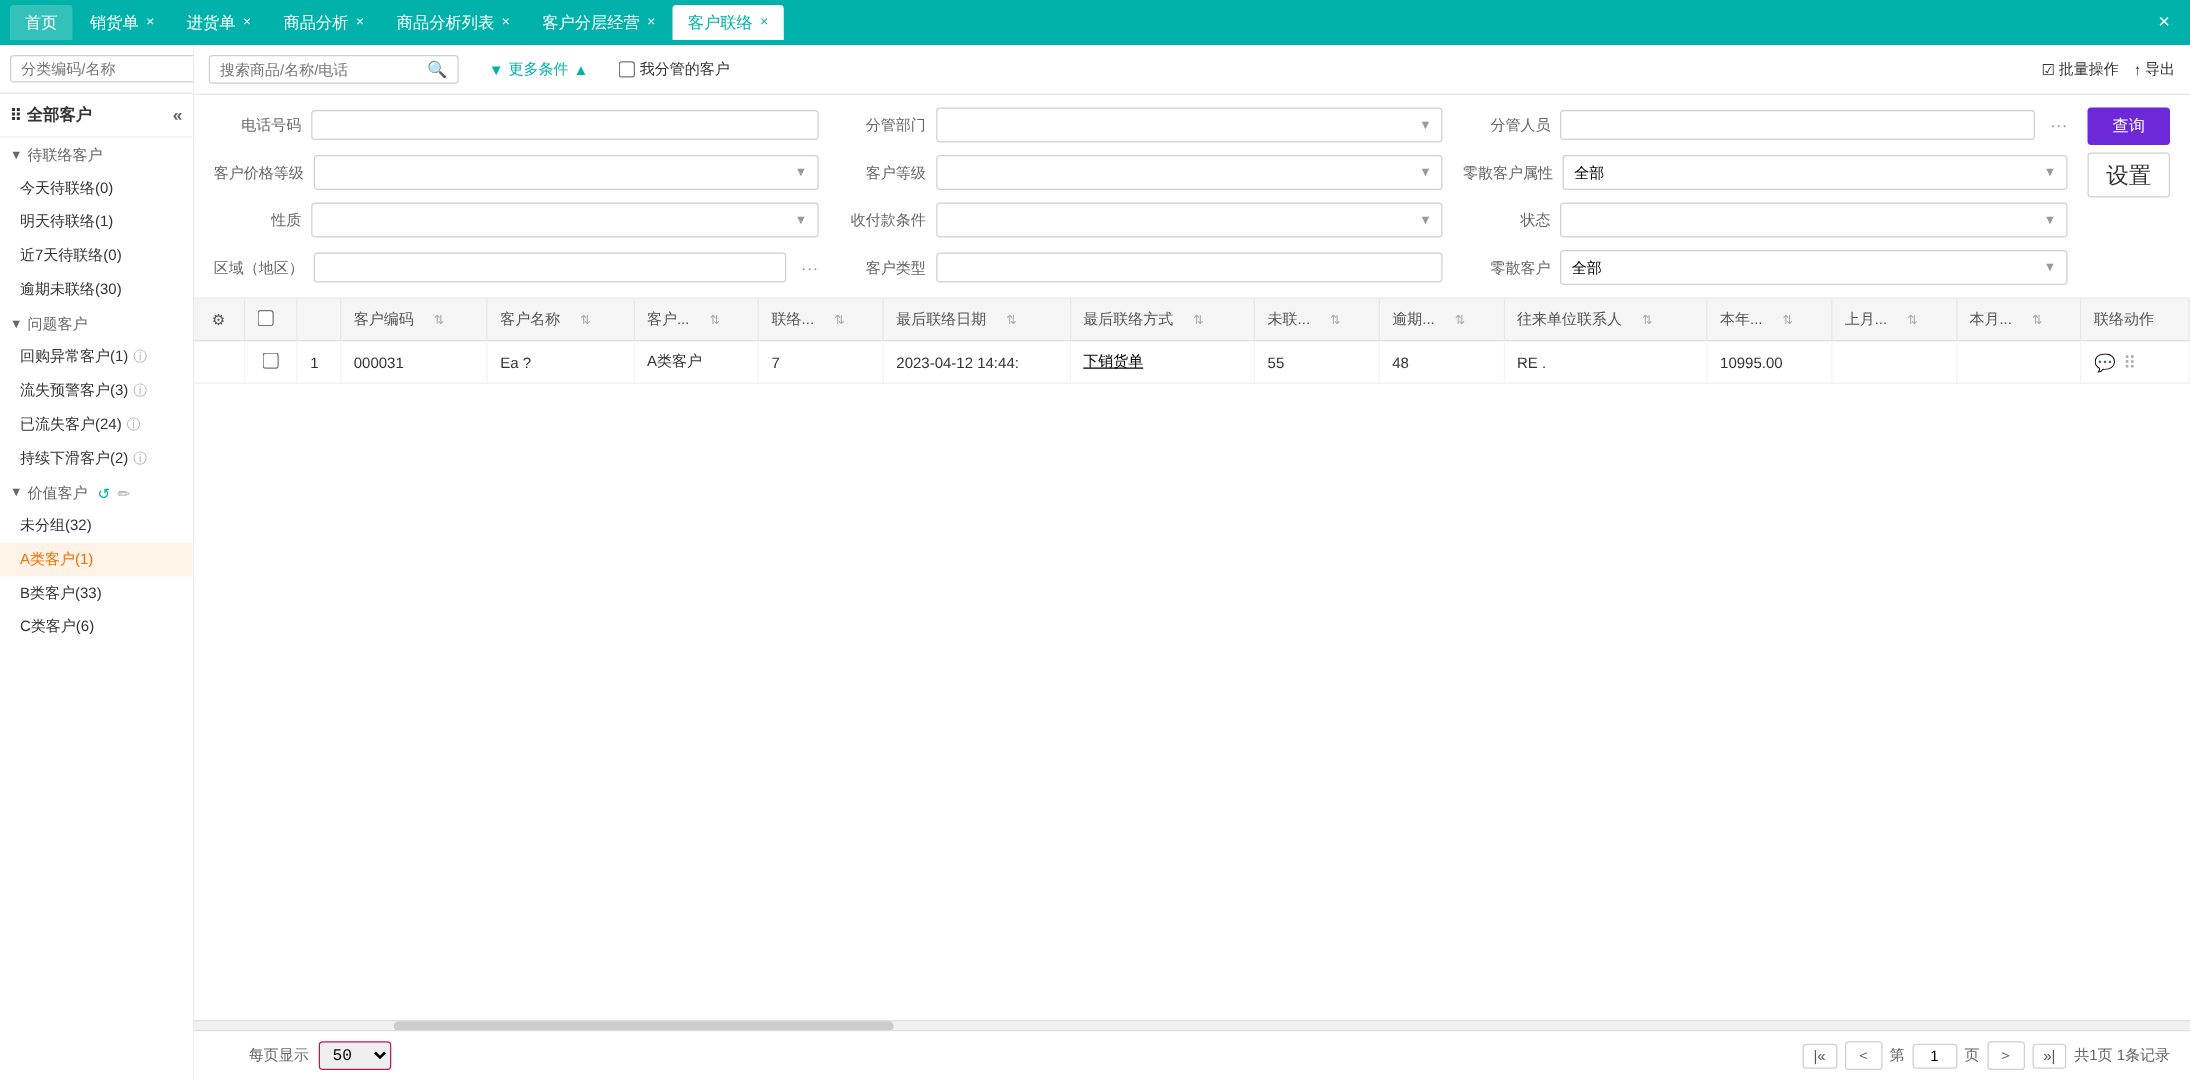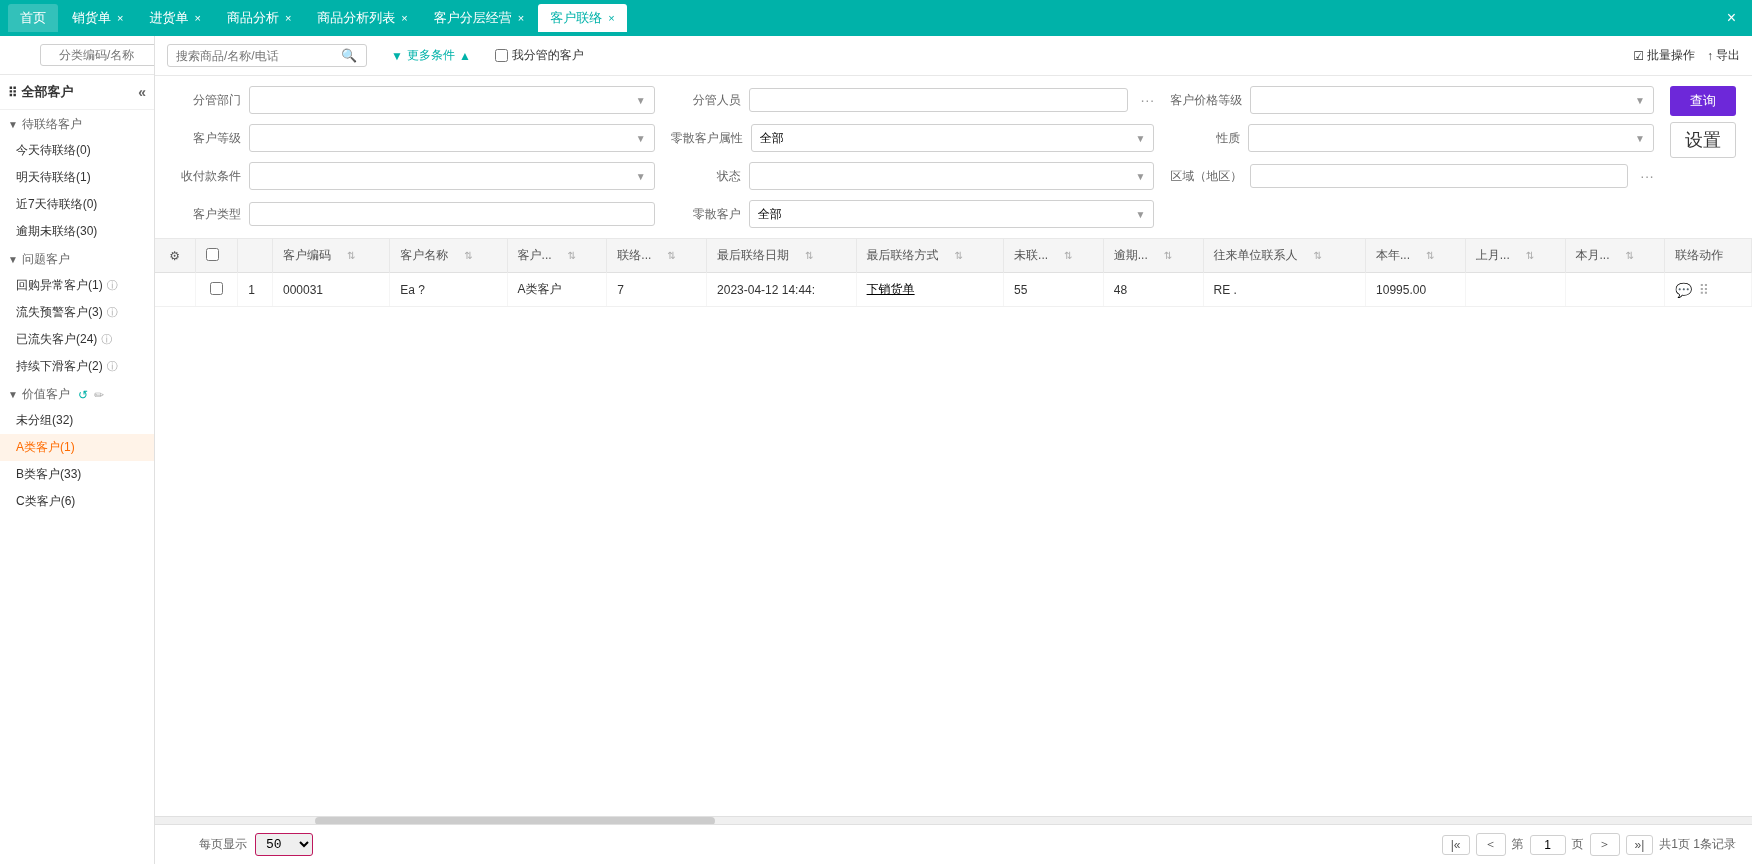--- a/index.html
+++ b/index.html
@@ -53,25 +53,24 @@
       display: flex;
       align-items: center;
       padding: 8px;
       border-bottom: 1px solid #e8e8e8;
       gap: 4px;
     }
     .sidebar-search input {
       flex: 1;
       border: 1px solid #d0d0d0;
       border-radius: 3px;
-      padding: 3px 18px;
+      padding: 3px 8px;
       font-size: 12px;
       color: #999;
       outline: none;
-      margin-left: 32px;
     }
 
     .sidebar-all-header {
       display: flex;
       align-items: center;
       padding: 8px 8px;
       font-weight: bold;
       color: #333;
       font-size: 13px;
       border-bottom: 1px solid #f0f0f0;
@@ -452,20 +451,24 @@
         <span class="action-link">
           <span>↑</span>
           <span>导出</span>
         </span>
       </div>
     </div>
 
     <div style="padding: 10px 16px; border-bottom: 1px solid #e8e8e8; display:flex; gap:16px;">
       <div style="flex:1; display:grid; grid-template-columns:repeat(3,1fr); gap:10px 16px;">
 
+        <div class="filter-row">
+          <span class="filter-label">电话号码</span>
+          <input class="filter-input" type="text" style="">
+        </div>
         <div class="filter-row">
           <span class="filter-label">分管部门</span>
           <div class="filter-select">
             <span></span>
             <span class="chevron">▼</span>
           </div>
         </div>
         <div class="filter-row">
           <span class="filter-label">分管人员</span>
           <input class="filter-input" type="text" style="flex: 1 1 0%;">

